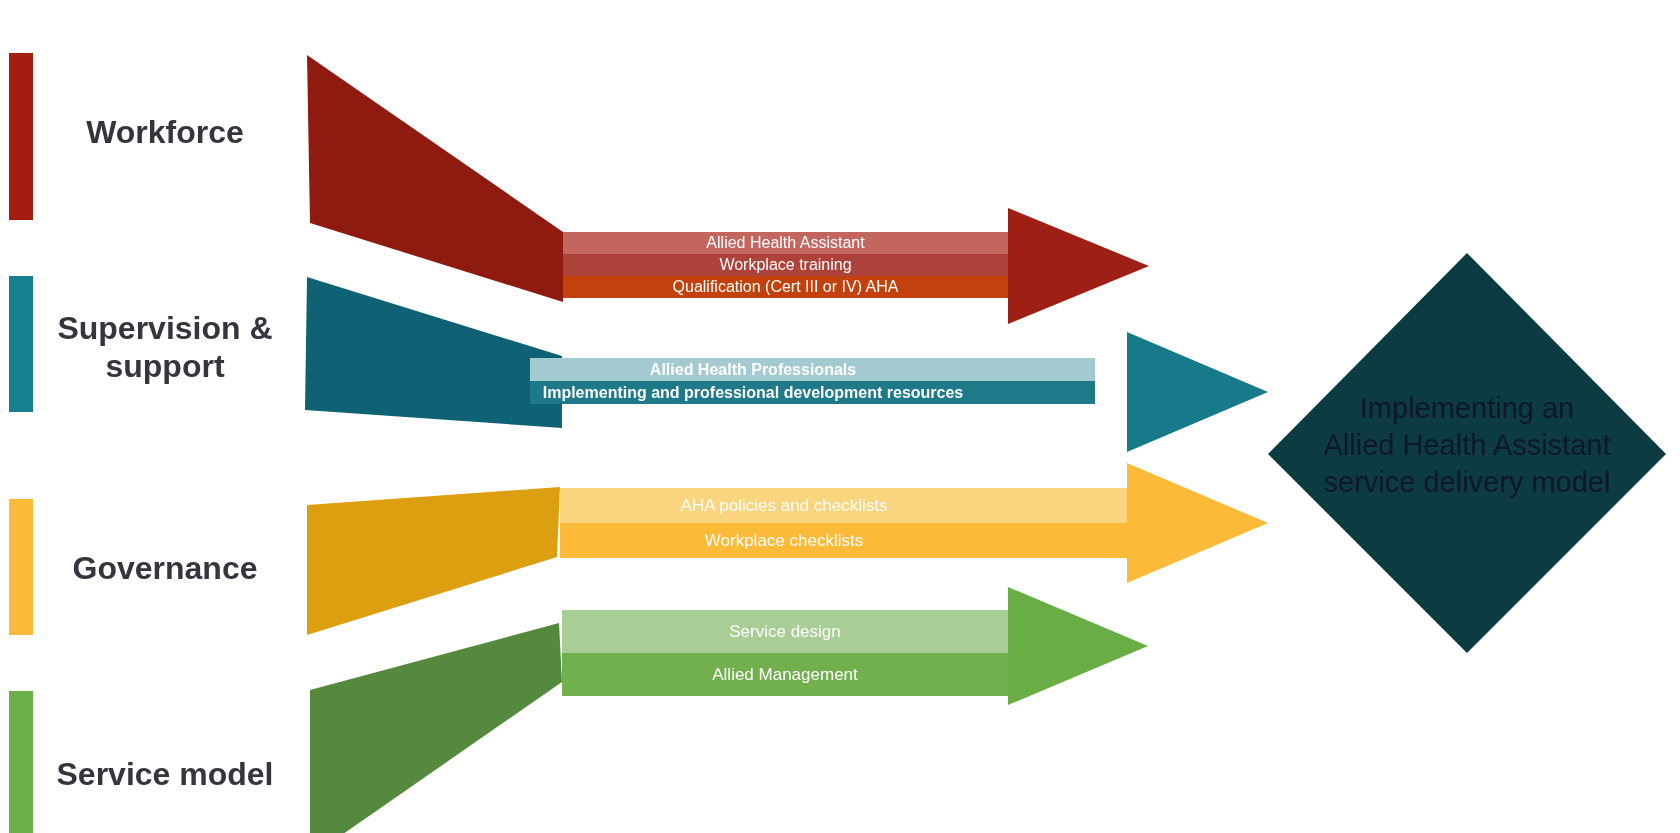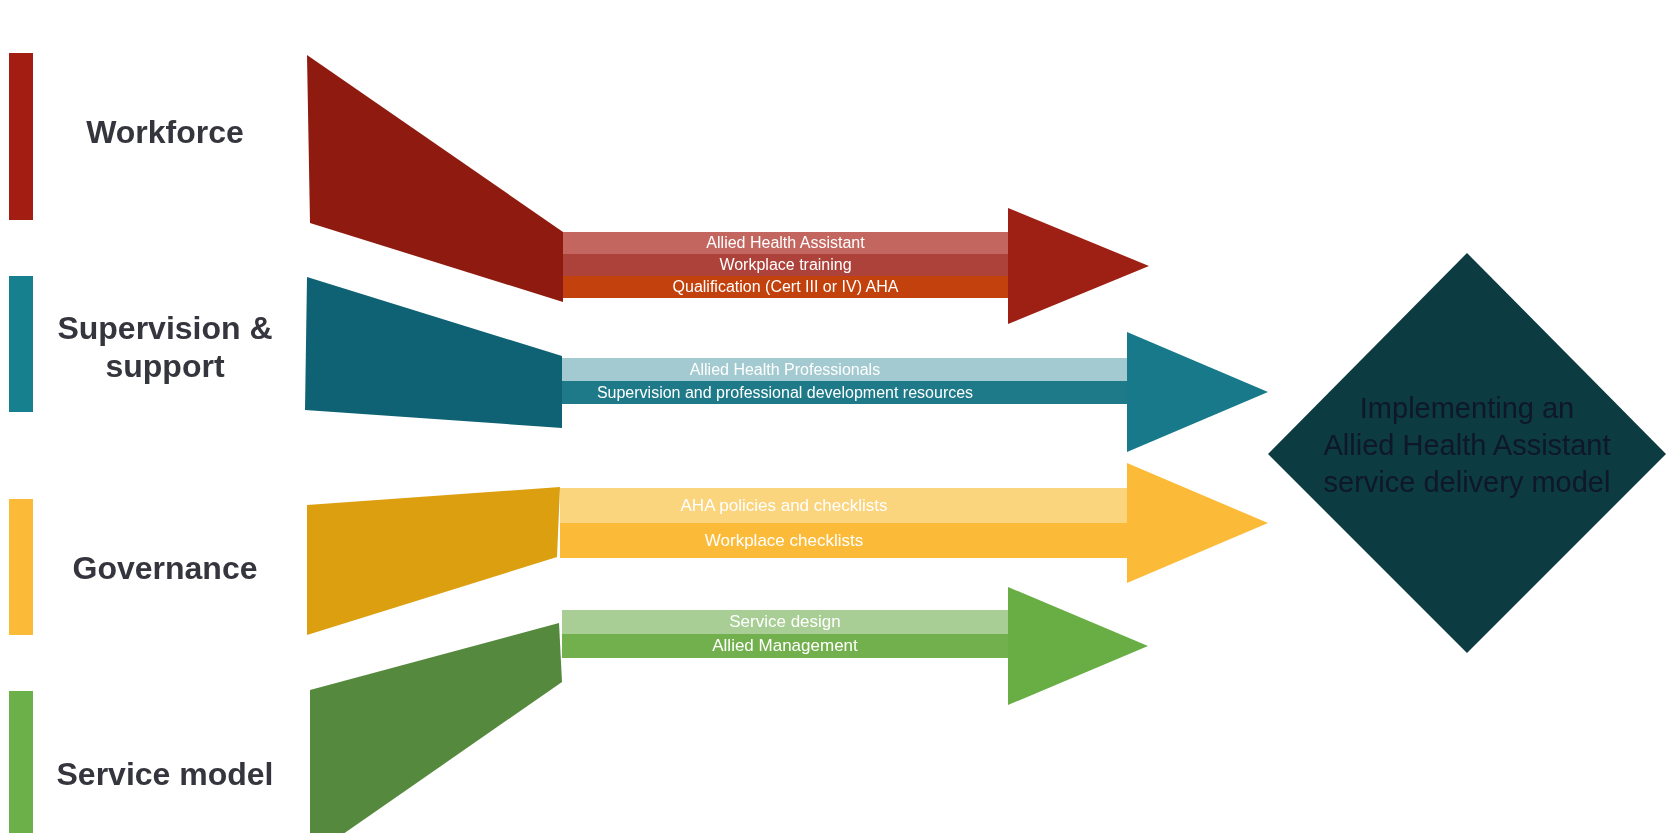--- a/index.html
+++ b/index.html
@@ -45,36 +45,36 @@
   .label-workforce   { top: 73px;  }
   .label-supervision { top: 269px; }
   .label-governance  { top: 509px; }
   .label-service     { top: 715px; }
   .band {
     position: absolute;
     display: flex;
     flex-direction: column;
   }
   .band-workforce   { left: 563px; top: 192px; width: 445px; }
-  .band-supervision { left: 562px; top: 318px; width: 565px; }
+  .band-supervision { left: 530px; top: 318px; width: 565px; font-weight: bold; }
   .band-governance  { left: 560px; top: 448px; width: 567px; }
   .band-service     { left: 562px; top: 570px; width: 446px; }
   .stripe {
     display: flex;
     align-items: center;
     justify-content: center;
     color: #FFFFFF;
     font-size: 16px;
     white-space: nowrap;
   }
   .band-workforce .stripe { height: 22px; }
   .band-supervision .stripe { height: 23px; padding-right: 119px; }
   .band-supervision .stripe-1 { height: 22px; }
   .band-governance .stripe { height: 35px; padding-right: 119px; font-size: 17px; }
-  .band-service .stripe { height: 24px; font-size: 17px; }
+  .band-service .stripe { height: 43px; font-size: 17px; }
   .band-workforce .stripe-0   { background: #C2665F; }
   .band-workforce .stripe-1   { background: #AD423B; }
   .band-workforce .stripe-2   { background: #c2410c; }
   .band-supervision .stripe-0 { background: #A2CAD0; }
   .band-supervision .stripe-1 { background: #4FA0AC; }
   .band-supervision .stripe-2 { background: #1E7A89; }
   .band-governance .stripe-0  { background: #FBD47E; }
   .band-governance .stripe-1  { background: #FBBB39; }
   .band-service .stripe-0     { background: #A8CE95; }
   .band-service .stripe-1     { background: #72B04E; }
@@ -117,21 +117,21 @@
   <div class="cat-label label-service">Service model</div>
 
   <div class="band band-workforce">
     <div class="stripe stripe-0">Allied Health Assistant</div>
     <div class="stripe stripe-1">Workplace training</div>
     <div class="stripe stripe-2">Qualification (Cert III or IV) AHA</div>
   </div>
 
   <div class="band band-supervision">
     <div class="stripe stripe-0">Allied Health Professionals</div>
-    <div class="stripe stripe-2">Supervision and professional development resources</div>
+    <div class="stripe stripe-2">Implementing and professional development resources</div>
   </div>
 
   <div class="band band-governance">
     <div class="stripe stripe-0">AHA policies and checklists</div>
     <div class="stripe stripe-1">Workplace checklists</div>
   </div>
 
   <div class="band band-service">
     <div class="stripe stripe-0">Service design</div>
     <div class="stripe stripe-1">Allied Management</div>

